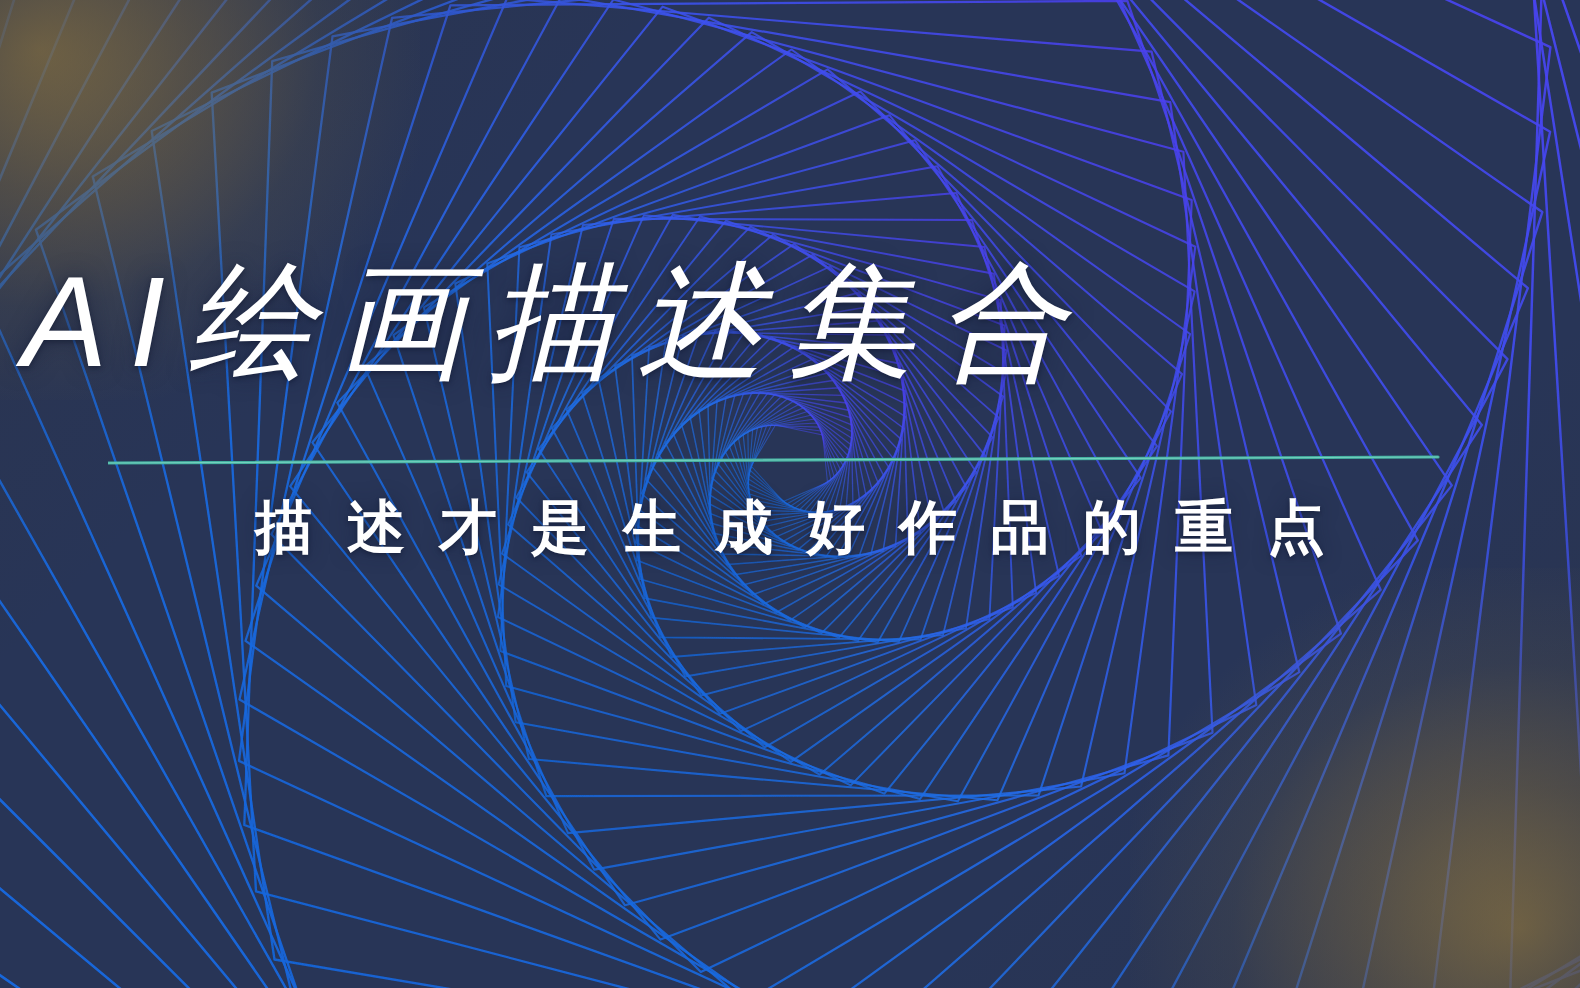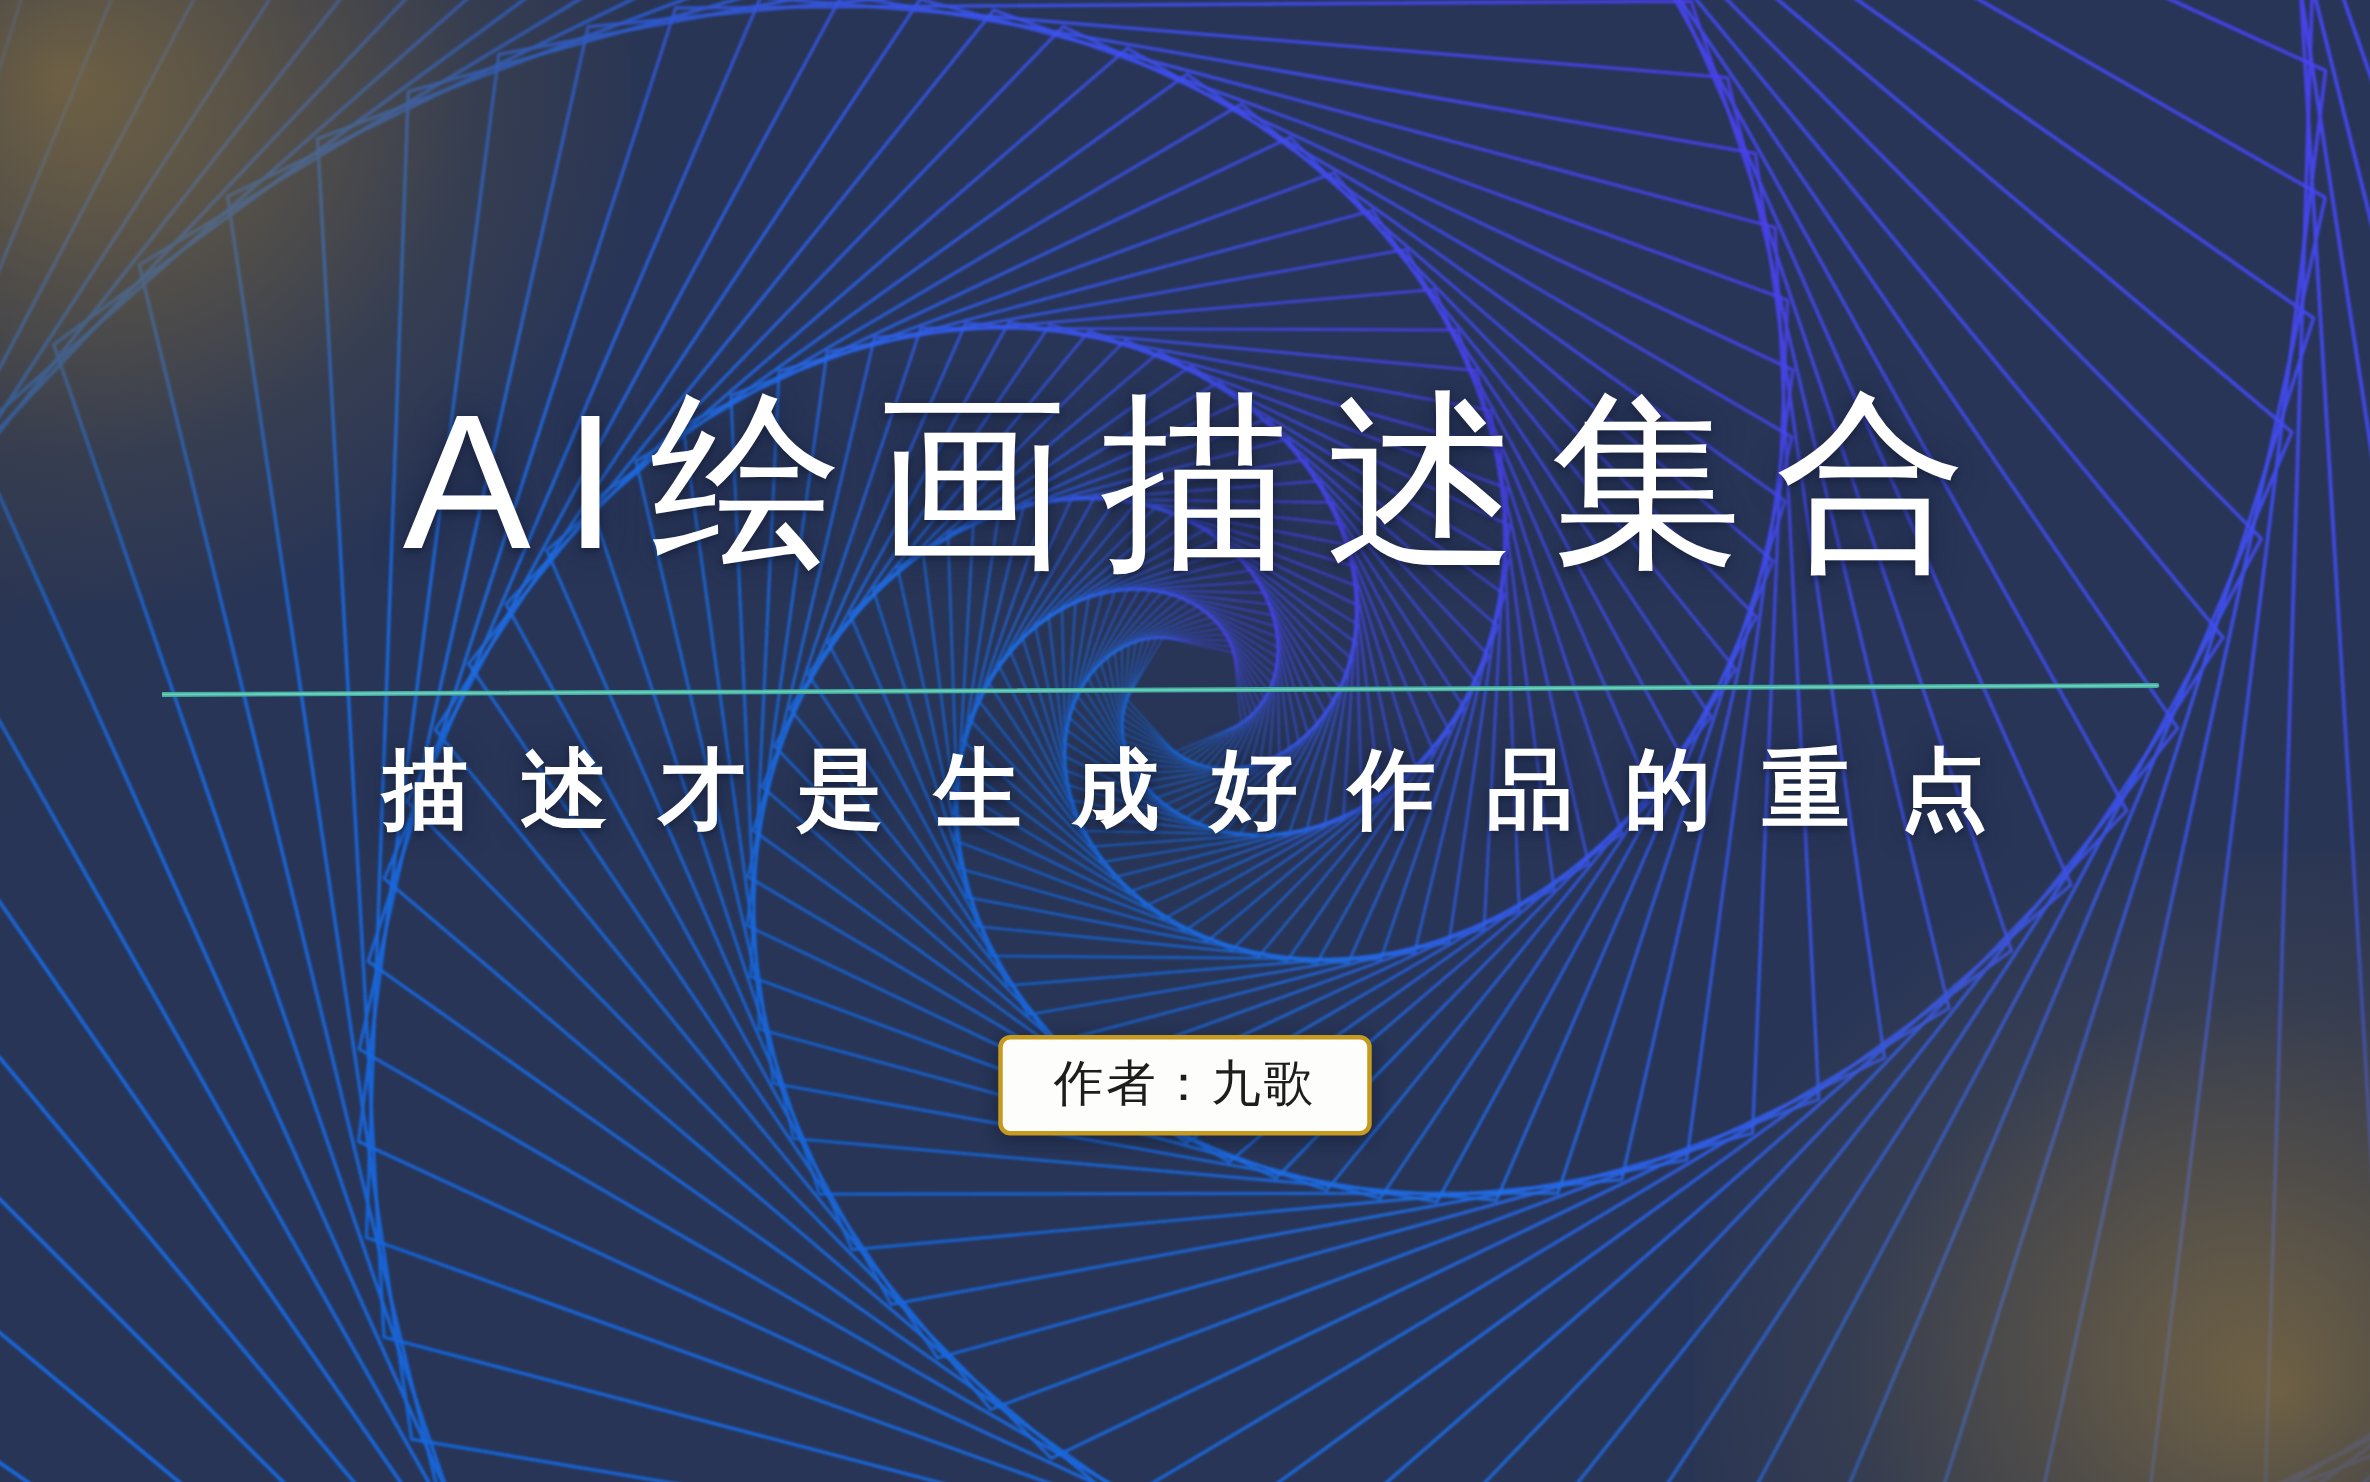--- a/index.html
+++ b/index.html
@@ -71,29 +71,29 @@
   .content {
     position: absolute;
     inset: 0;
   }
 
   .title {
     position: absolute;
     left: 0;
     right: 0;
     top: 258px;
-    text-align: center;
     color: #ffffff;
     font-size: 128px;
     line-height: 1.0;
     font-weight: 400;
     letter-spacing: 22px;
     text-indent: 22px;
     white-space: nowrap;
     text-shadow: 0 0 22px rgba(20,30,60,0.55), 0 2px 5px rgba(10,16,36,0.45);
+    font-style: italic;
   }
 
   .divider {
     position: absolute;
     left: 108px;
     top: 452px;
     width: 1330px;
     height: 14px;
     overflow: visible;
   }
@@ -242,16 +242,15 @@
 
     <div class="divider">
       <svg width="1336" height="14" viewBox="0 0 1336 14">
         <line x1="0" y1="11" x2="1330" y2="5" stroke="#44b0a0" stroke-width="3.2" stroke-linecap="round"></line>
         <line x1="0" y1="11" x2="1330" y2="5" stroke="#7fd8c6" stroke-width="1.1" stroke-linecap="round" opacity="0.8"></line>
       </svg>
     </div>
 
     <div class="subtitle">描述才是生成好作品的重点</div>
 
-    <div class="author-badge">作者：九歌</div>
 
   </div>
 </div>
 
 </body></html>

